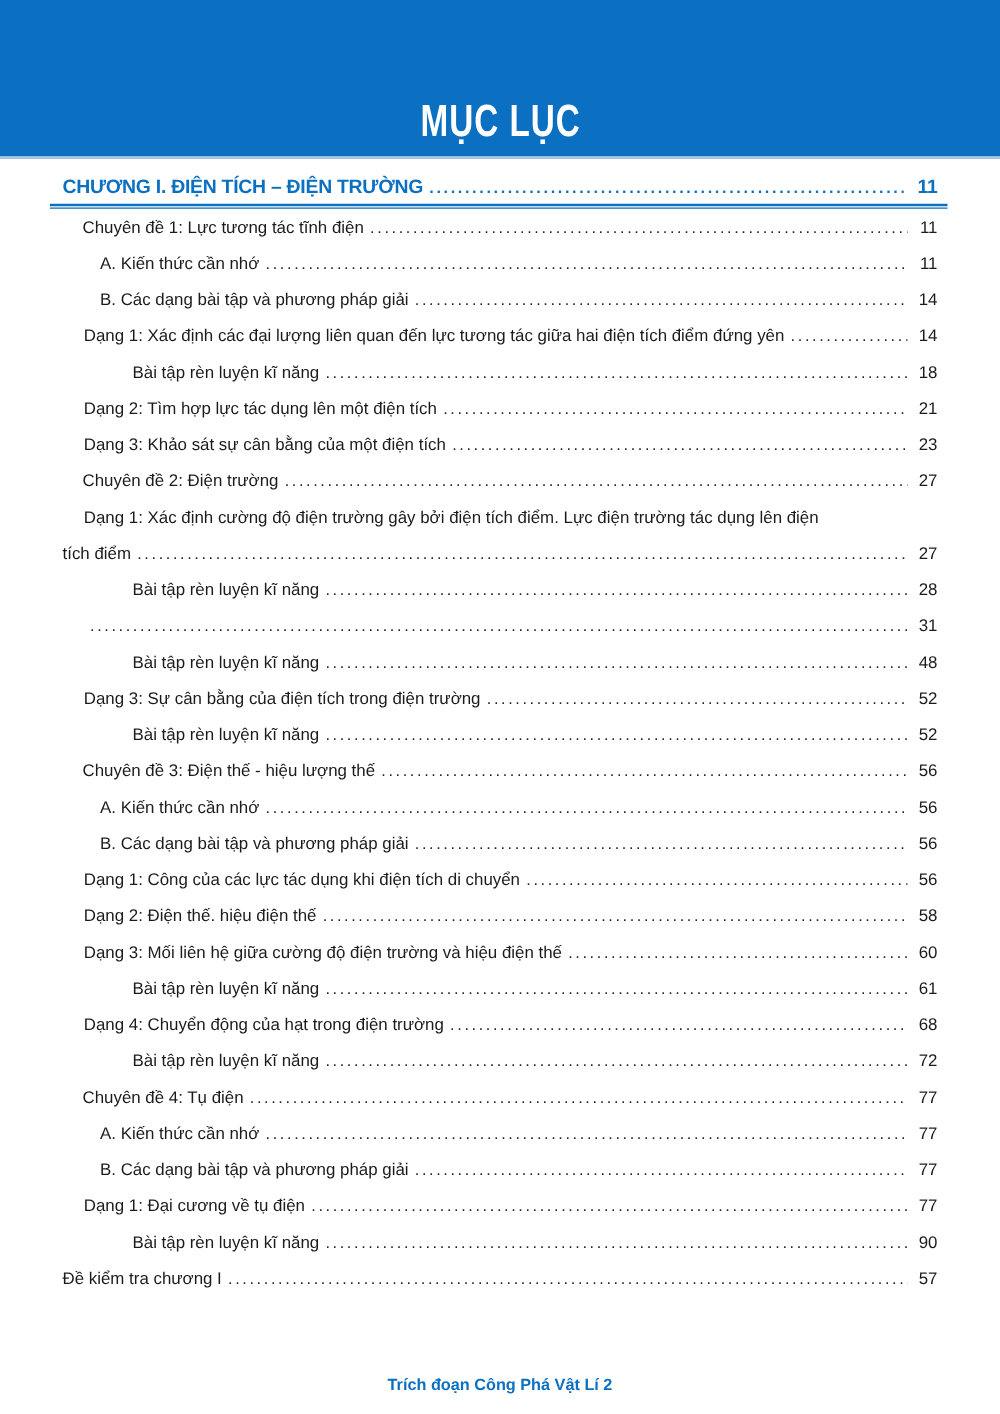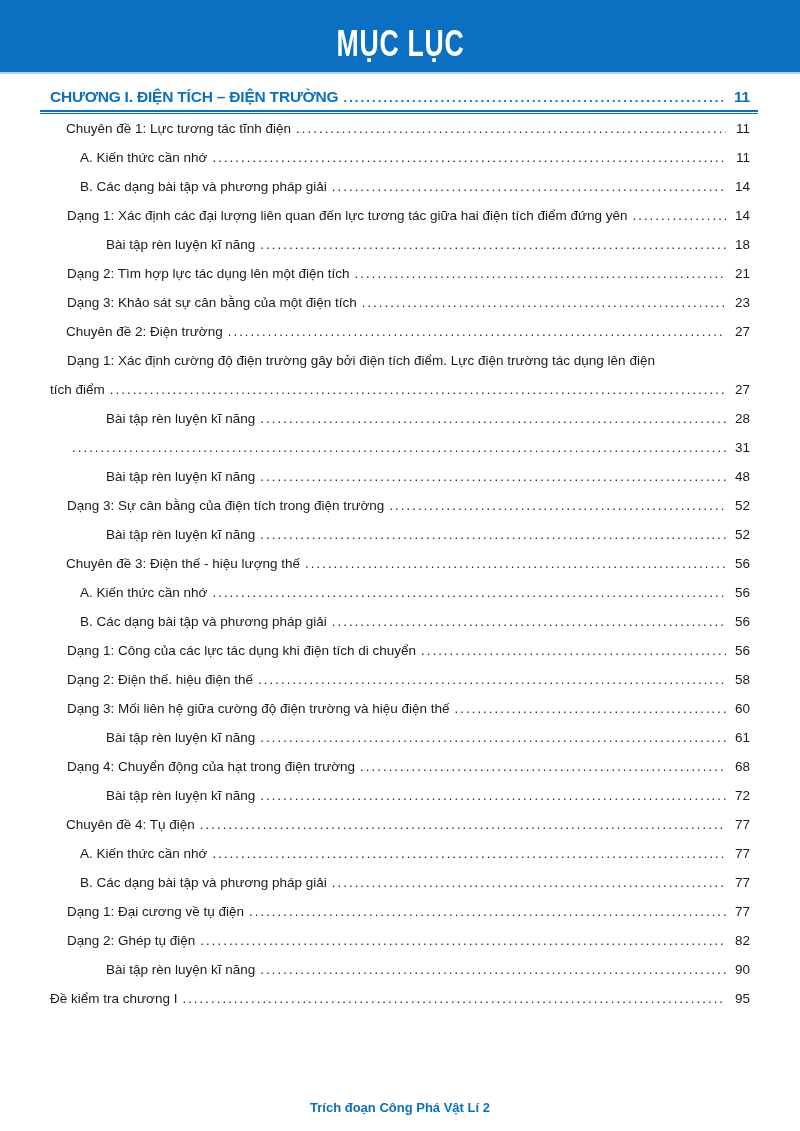--- a/index.html
+++ b/index.html
@@ -5,21 +5,21 @@
   :root{
     --accent:#0b70c2;
     --text:#1b1b1b;
   }
   *{margin:0;padding:0;box-sizing:border-box;}
   html,body{width:800px;height:1131px;background:#ffffff;overflow:hidden;}
   body{font-family:"Liberation Sans", sans-serif;color:var(--text);position:relative;}
 
   
   .band{
-    height:74px;background:var(--accent);
+    height:127px;background:var(--accent);
     border-bottom:2px solid #b7cde6;
     display:flex;align-items:flex-end;justify-content:center;
     padding-bottom:10px;
   }
   .band h1{
     color:#ffffff;font-size:36px;font-weight:700;letter-spacing:1px;
     display:inline-block;transform:scaleX(.74);transform-origin:center bottom;
     line-height:1;white-space:nowrap;
   }
 
@@ -223,34 +223,29 @@
       <div class="row lvl-section">
     <span class="t">B. Các dạng bài tập và phương pháp giải</span>
     <span class="leader"></span>
     <span class="pg">77</span>
   </div>
       <div class="row lvl-dang">
     <span class="t">Dạng 1: Đại cương về tụ điện</span>
     <span class="leader"></span>
     <span class="pg">77</span>
   </div>
-      <div class="row lvl-dang">
-    <span class="t">Dạng 2: Ghép tụ điện</span>
-    <span class="leader"></span>
-    <span class="pg">82</span>
-  </div>
       <div class="row lvl-baitap">
     <span class="t">Bài tập rèn luyện kĩ năng</span>
     <span class="leader"></span>
     <span class="pg">90</span>
   </div>
       <div class="row lvl-de">
     <span class="t">Đề kiểm tra chương I</span>
     <span class="leader"></span>
-    <span class="pg">95</span>
+    <span class="pg">57</span>
   </div>
     </div>
 
 </main>
 
 <footer class="footer">
   <span>Trích đoạn Công Phá Vật Lí 2</span>
 </footer>
 
 </body></html>

